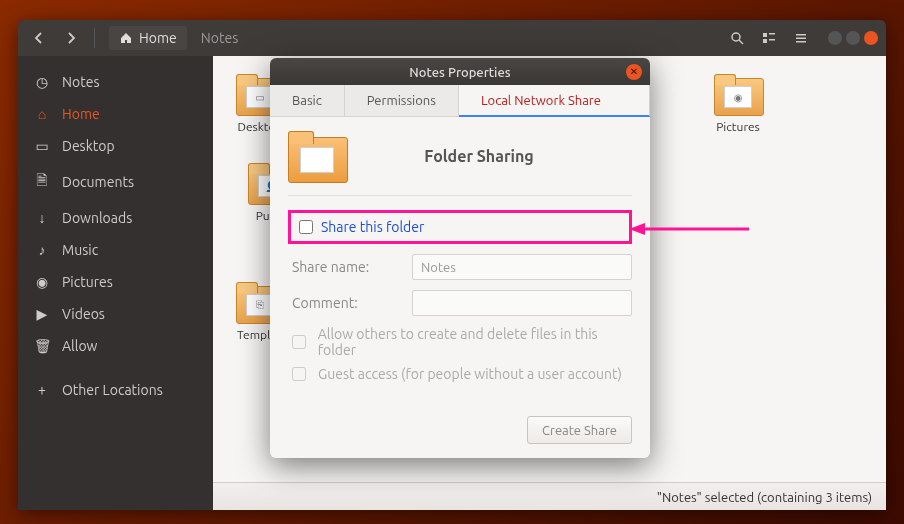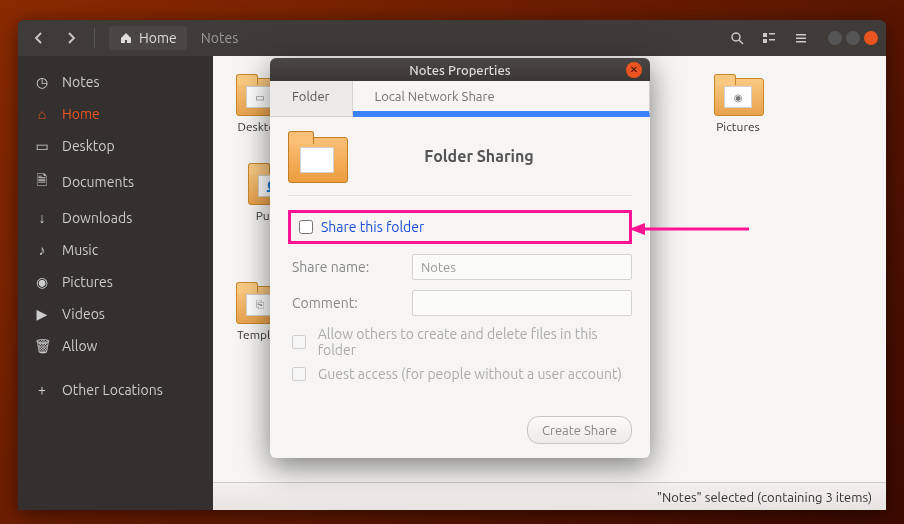--- a/index.html
+++ b/index.html
@@ -35,42 +35,42 @@
 .folder-label { font-size: 12px; color: #333; overflow: hidden; white-space: nowrap; text-overflow: clip; max-width: 70px; }
 
 .statusbar { height: 28px; background: linear-gradient(#f2efee,#e7e4e2); border-top:1px solid #d0ccc8; display:flex; justify-content:flex-end; align-items:center; padding:0 14px; font-size:13px; color:#333;}
 
 
 .dialog { position:absolute; left:270px; top:58px; width:380px; height:400px; background:#f6f5f4; border-radius:6px; box-shadow:0 8px 30px rgba(0,0,0,.5); display:flex; flex-direction:column; }
 .dlg-title { height:34px; background:linear-gradient(#4a4644,#3b3734); border-radius:6px 6px 0 0; display:flex; align-items:center; justify-content:center; position:relative; color:#ddd; font-size:13px; font-weight:500;}
 .dlg-close { position:absolute; right:8px; width:16px; height:16px; border-radius:50%; background:#e95420; border:none; cursor:pointer; display:flex; align-items:center; justify-content:center; color:#3a1200; font-size:10px; }
 .dlg-tabs { display:flex; background:#eceae8; border-bottom:1px solid #d6d2ce; }
 .dlg-tab { flex: 0 0 auto; padding:8px 22px; font-size:13px; color:#555; border-right:1px solid #d6d2ce; cursor:pointer; }
-.dlg-tab.active { background:#f6f5f4; color:#737373; border-bottom:6px solid #3b82f6; margin-bottom:-1px; }
+.dlg-tab.active { background:#f6f5f4; color:#b91c1c; border-bottom:2px solid #3b82f6; margin-bottom:-1px; }
 .dlg-tab.last { flex:1; }
 .dlg-body { padding: 14px 18px; flex:1; }
 .dlg-header { display:flex; align-items:center; gap:20px; margin-bottom:14px; }
 .big-folder { width:58px; height:50px; position:relative; }
 .big-folder::before { content:""; position:absolute; left:0; top:6px; width:58px; height:44px; background:linear-gradient(#fbc078,#ec9d3e); border-radius:3px; border:1px solid #c17e22;}
 .big-folder::after { content:""; position:absolute; left:0; top:0; width:24px; height:12px; background:#fbc078; border-radius:3px 3px 0 0; border:1px solid #c17e22; border-bottom:none;}
 .big-folder-face { position:absolute; left:12px; top:16px; width:34px; height:26px; background:#fff; border:1px solid #d0d0d0;}
 .dlg-h1 { flex:1; text-align:center; font-size:16px; font-weight:600; color:#555; padding-right:40px;}
 .hr { border:none; border-top:1px solid #e4e1dd; margin:6px 0 14px; }
 
 .highlight { border:3px solid #ff1493; padding:6px 8px; display:flex; align-items:center; gap:8px; margin-bottom:10px; position:relative; }
 .arrow { position:absolute; right:-120px; top:6px; }
 
 .chk-row { display:flex; align-items:center; gap:12px; font-size:14px; color:#888; margin-bottom:8px; padding-left:4px;}
 .chk-row.disabled { color:#aaa; }
 input[type=checkbox] { width:14px; height:14px; accent-color:#e95420; }
 .field-row { display:flex; align-items:center; gap:24px; margin-bottom:10px; padding-left:4px; }
 .field-lbl { width:96px; font-size:14px; color:#888; text-align:left;}
 .field-inp { flex:1; height:26px; border:1px solid #d6d2ce; border-radius:2px; padding:0 8px; font-size:13px; color:#999; background:#fafaf9;}
 .btn-row { display:flex; justify-content:flex-end; margin-top:34px; }
-.btn { padding:6px 14px; background:linear-gradient(#fafaf9,#edeae7); border:1px solid #c8c4bf; border-radius:12px; font-size:13px; color:#888; cursor:pointer;}
+.btn { padding:6px 14px; background:linear-gradient(#fafaf9,#edeae7); border:1px solid #c8c4bf; border-radius:3px; font-size:13px; color:#888; cursor:pointer;}
 
 svg { display:block; }
 </style>
 </head>
 <body>
 
 <div class="fm-window">
   <div class="titlebar">
     <button class="nav-btn">
         <svg width="10" height="12" viewBox="0 0 10 12">
@@ -204,21 +204,22 @@
     </div>
   </div>
 </div>
 
 <div class="dialog">
   <div class="dlg-title">
     <span>Notes Properties</span>
     <button class="dlg-close">✕</button>
   </div>
   <div class="dlg-tabs">
-    <div class="dlg-tab"><span>Folder</span></div>
+    <div class="dlg-tab"><span>Basic</span></div>
+    <div class="dlg-tab"><span>Permissions</span></div>
     <div class="dlg-tab active last"><span>Local Network Share</span></div>
   </div>
   <div class="dlg-body">
     <div class="dlg-header">
       <div class="big-folder">
           <div class="big-folder-face"></div>
         </div>
       <div class="dlg-h1">Folder Sharing</div>
     </div>
     <hr class="hr">

